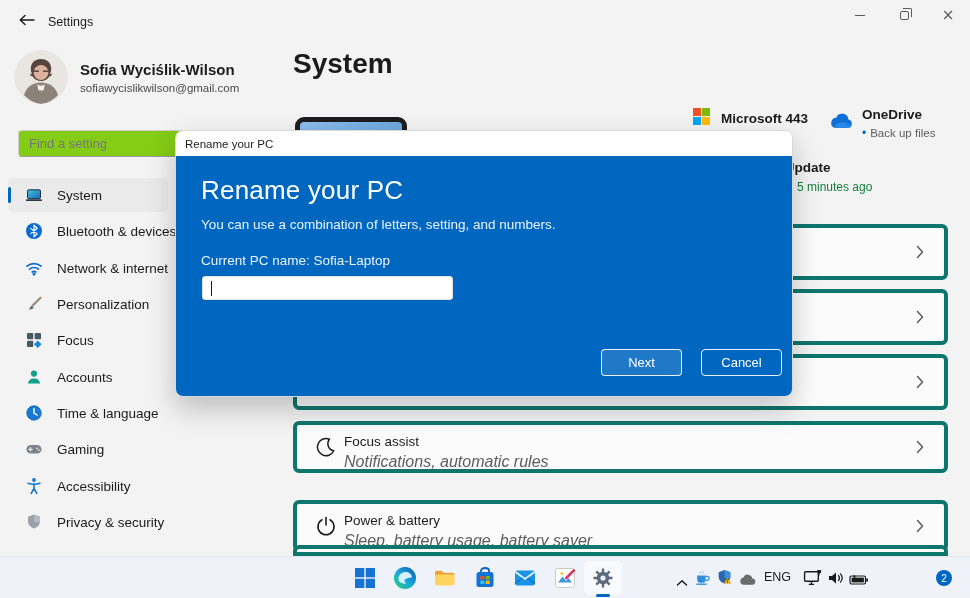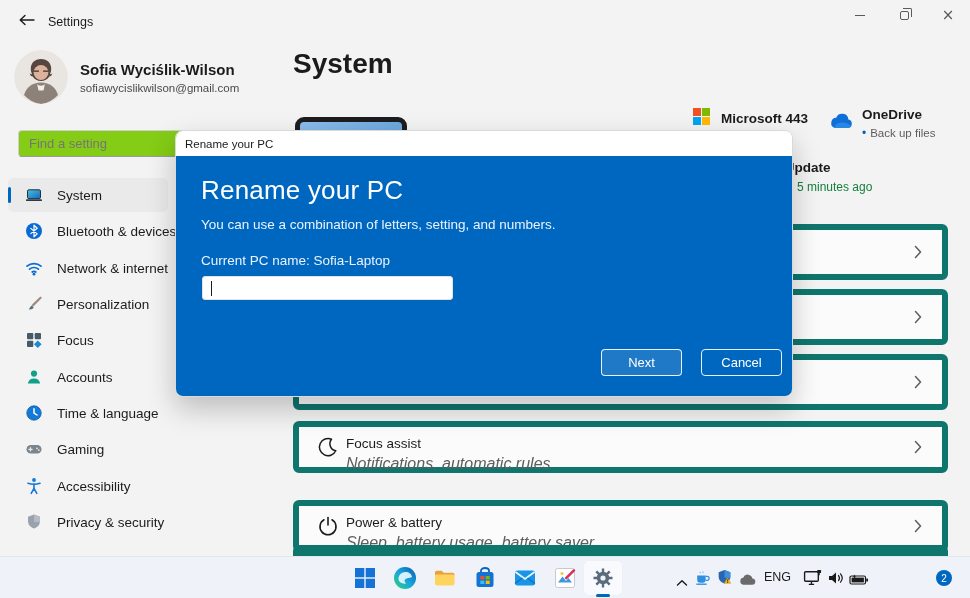--- a/index.html
+++ b/index.html
@@ -42,21 +42,21 @@
   .ms365-label { font-size:13.5px; font-weight:bold; }
   .onedrive { left:828px; top:105px; }
   .od-cloud { position:absolute; left:0; top:8px; width:26px; height:16px; }
   .od-label { position:absolute; left:34px; top:2px; font-size:13.5px; font-weight:bold; }
   .od-sub { position:absolute; left:34px; top:21px; font-size:11.5px; color:#5d5d5d; white-space:nowrap; }
   .od-bullet { color:#0067c0; margin-right:4px; font-size:12px; }
   .winupdate { left:722px; top:160px; width:240px; }
   .wu-title { font-size:13.5px; font-weight:bold; white-space:nowrap; }
   .wu-sub { margin-top:5px; margin-left:75px; font-size:12px; color:#15803d; white-space:nowrap; }
 
-  .card { left:293px; width:655px; background:#fbfbfb; border:6px solid #0f766e; border-radius:6px; cursor:pointer; }
+  .card { left:293px; width:655px; background:#fbfbfb; border:4px solid #0f766e; border-radius:6px; cursor:pointer; }
   .card .chev { position:absolute; right:20px; top:50%; transform:translateY(-50%); width:8px; height:14px; }
   .card .ricon { position:absolute; left:18px; top:50%; transform:translateY(-50%); width:22px; height:22px; }
   .card .rtitle { position:absolute; left:47px; top:9px; font-size:13.5px; }
   .card .rsub { position:absolute; left:47px; top:28px; font-size:16px; color:#5d5d5d;font-style:italic; }
 
   
   .dialog { left:175px; top:130px; width:618px; height:267px; border-radius:8px; overflow:hidden; border:1px solid #d9d9d9; box-shadow:0 12px 28px rgba(0,0,0,.22); z-index:10; }
   .dlg-titlebar { height:25px; background:#fff; display:flex; align-items:center; padding-left:9px; font-size:11.5px; }
   .dlg-body { position:relative; height:242px; background:#0067c0; color:#fff; }
   .dlg-heading { position:absolute; left:25px; top:19px; font-size:26px; font-weight:300; letter-spacing:.2px; }

